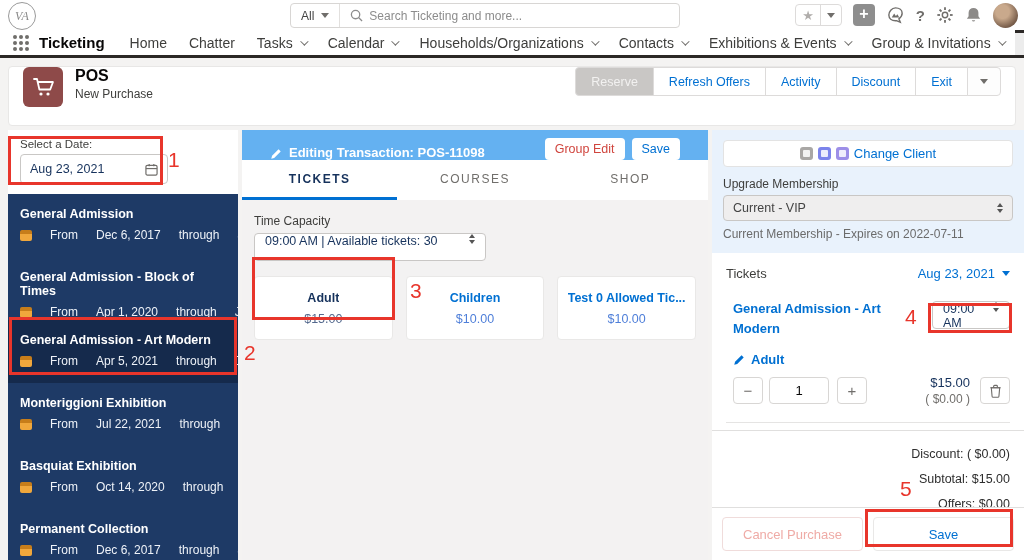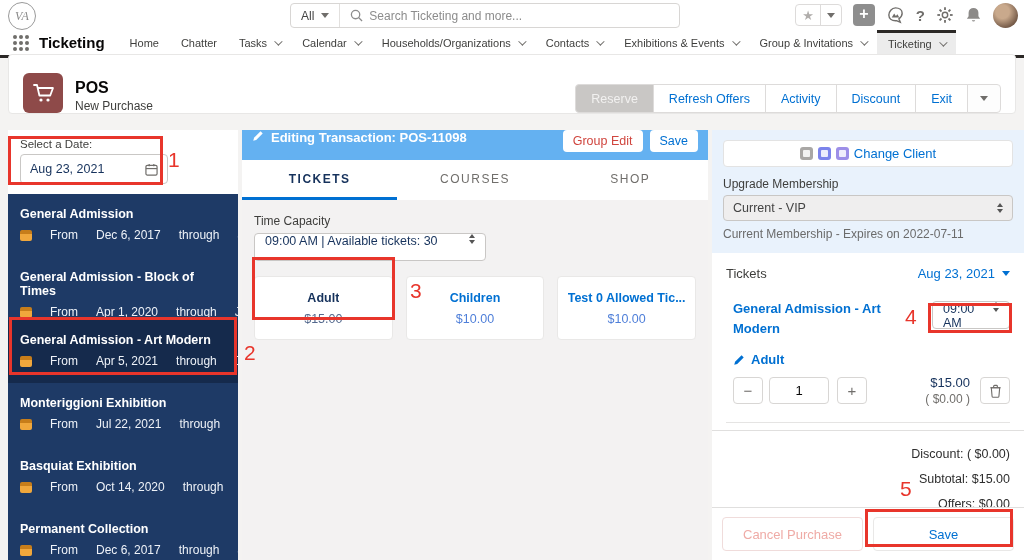--- a/index.html
+++ b/index.html
@@ -29,28 +29,28 @@
              text-align:center; font-weight:bold; cursor:pointer; }
   .qmark { font-size:15px; font-weight:bold; color:#706e6b; cursor:pointer; }
   .avatar { width:25px; height:25px; border-radius:50%; background:radial-gradient(circle at 38% 35%, #c9a98c 0 30%, #7a5f4c 70%, #4e3b2e 100%); cursor:pointer; }
 
   
   .nav { position:absolute; left:0; top:30px; width:1024px; height:28px; background:#fff; border-bottom:3px solid #2b2826;
          display:flex; align-items:stretch; }
   .waffle { display:grid; grid-template-columns:repeat(3,4px); grid-gap:2px; align-self:center; margin:0 10px 0 13px; cursor:pointer; }
   .waffle i { width:4px; height:4px; background:#706e6b; border-radius:50%; }
   .appname { font-size:15px; font-weight:bold; color:#080707; align-self:center; margin-right:14px; white-space:nowrap; }
-  .tab { display:flex; align-items:center; padding:0 11px; font-size:11px; color:#3e3e3c; white-space:nowrap; cursor:pointer; }
+  .tab { display:flex; align-items:center; padding:0 11px; font-size:14px; color:#3e3e3c; white-space:nowrap; cursor:pointer; }
   .tab .chev { display:inline-block; width:6px; height:6px; border-right:1.5px solid #706e6b; border-bottom:1.5px solid #706e6b;
                transform:rotate(45deg) translateY(-2px); margin-left:7px; }
   .tab.active { background:#ececec; border-top:3px solid #2b2826; }
 
   
-  .poscard { position:absolute; left:8px; top:54px; width:1008px; height:60px; background:#fff; border:1px solid #e8e7e6;
-             border-radius:4px; display:flex; align-items:flex-end; padding:0 14px; }
+  .poscard { position:absolute; left:8px; top:66px; width:1008px; height:60px; background:#fff; border:1px solid #e8e7e6;
+             border-radius:4px; display:flex; align-items:flex-start; padding:0 14px; }
   .posicon { width:40px; height:40px; background:#8e4a49; border-radius:6px; display:flex; align-items:center; justify-content:center; }
   .postext { margin-left:12px; }
   .postitle { font-size:16px; font-weight:bold; color:#080707; }
   .possub { font-size:12px; color:#3e3e3c; margin-top:2px; }
   .posbtns { margin-left:auto; display:flex; }
   .pbtn { height:29px; padding:8px 15px; background:#fff; border:1px solid #dddbda; color:#0070d2; font-size:12.5px;
           display:flex; align-items:center; cursor:pointer; margin-left:-1px; font-family:inherit; }
   .pbtn:first-child { border-radius:4px 0 0 4px; margin-left:0; }
   .pbtn.disabled { background:#c9c7c5; color:#f2f1f0; cursor:default; }
   .pbtn.menu { border-radius:0 4px 4px 0; padding:0 12px; background:#fdfdfd; }
@@ -64,21 +64,21 @@
   .dateinput input { border:none; outline:none; flex:1; font-size:12.5px; color:#16325c; font-family:inherit; width:90px; }
   .evlist { background:#1e3a66; height:373px; overflow:hidden; }
   .evitem { height:63px; padding:13px 22px 0 12px; cursor:pointer; }
   .evitem.selected { background:#152a4c; }
   .evtitle { font-size:12.5px; font-weight:bold; color:#fff; }
   .evdates { margin-top:7px; font-size:12px; color:#eef2f8; display:flex; align-items:center; gap:18px; white-space:nowrap; }
   .calchip { width:12px; height:11px; border-radius:2px; background:linear-gradient(#c77d1a 0 4px, #f0a73c 4px); flex:none; }
 
   
   .main { position:absolute; left:242px; top:130px; width:466px; height:430px; background:#f3f2f2; }
-  .txbar { height:30px; background:#64b1f1; display:flex; align-items:flex-start; padding:0 10px; }
+  .txbar { height:30px; background:#64b1f1; display:flex; align-items:flex-end; padding:0 28px; }
   .txlabel { color:#fff; font-size:13px; font-weight:bold; margin-left:7px; }
   .txbtns { margin-left:auto; display:flex; gap:7px; }
   .txbtn { height:22px; padding:0 10px; background:#fff; border:none; border-radius:4px; font-size:12.5px; cursor:pointer;
            font-family:inherit; display:flex; align-items:center; }
   .txbtn.cancel { color:#d0453e; }
   .txbtn.save { color:#0070d2; }
   .mtabs { height:40px; background:#fff; display:flex; }
   .mtab { flex:1; display:flex; align-items:center; justify-content:center; font-size:12px; letter-spacing:1.5px;
           color:#706e6b; cursor:pointer; border-bottom:3px solid transparent; }
   .mtab.active { color:#16325c; font-weight:bold; border-bottom-color:#0070d2; }

